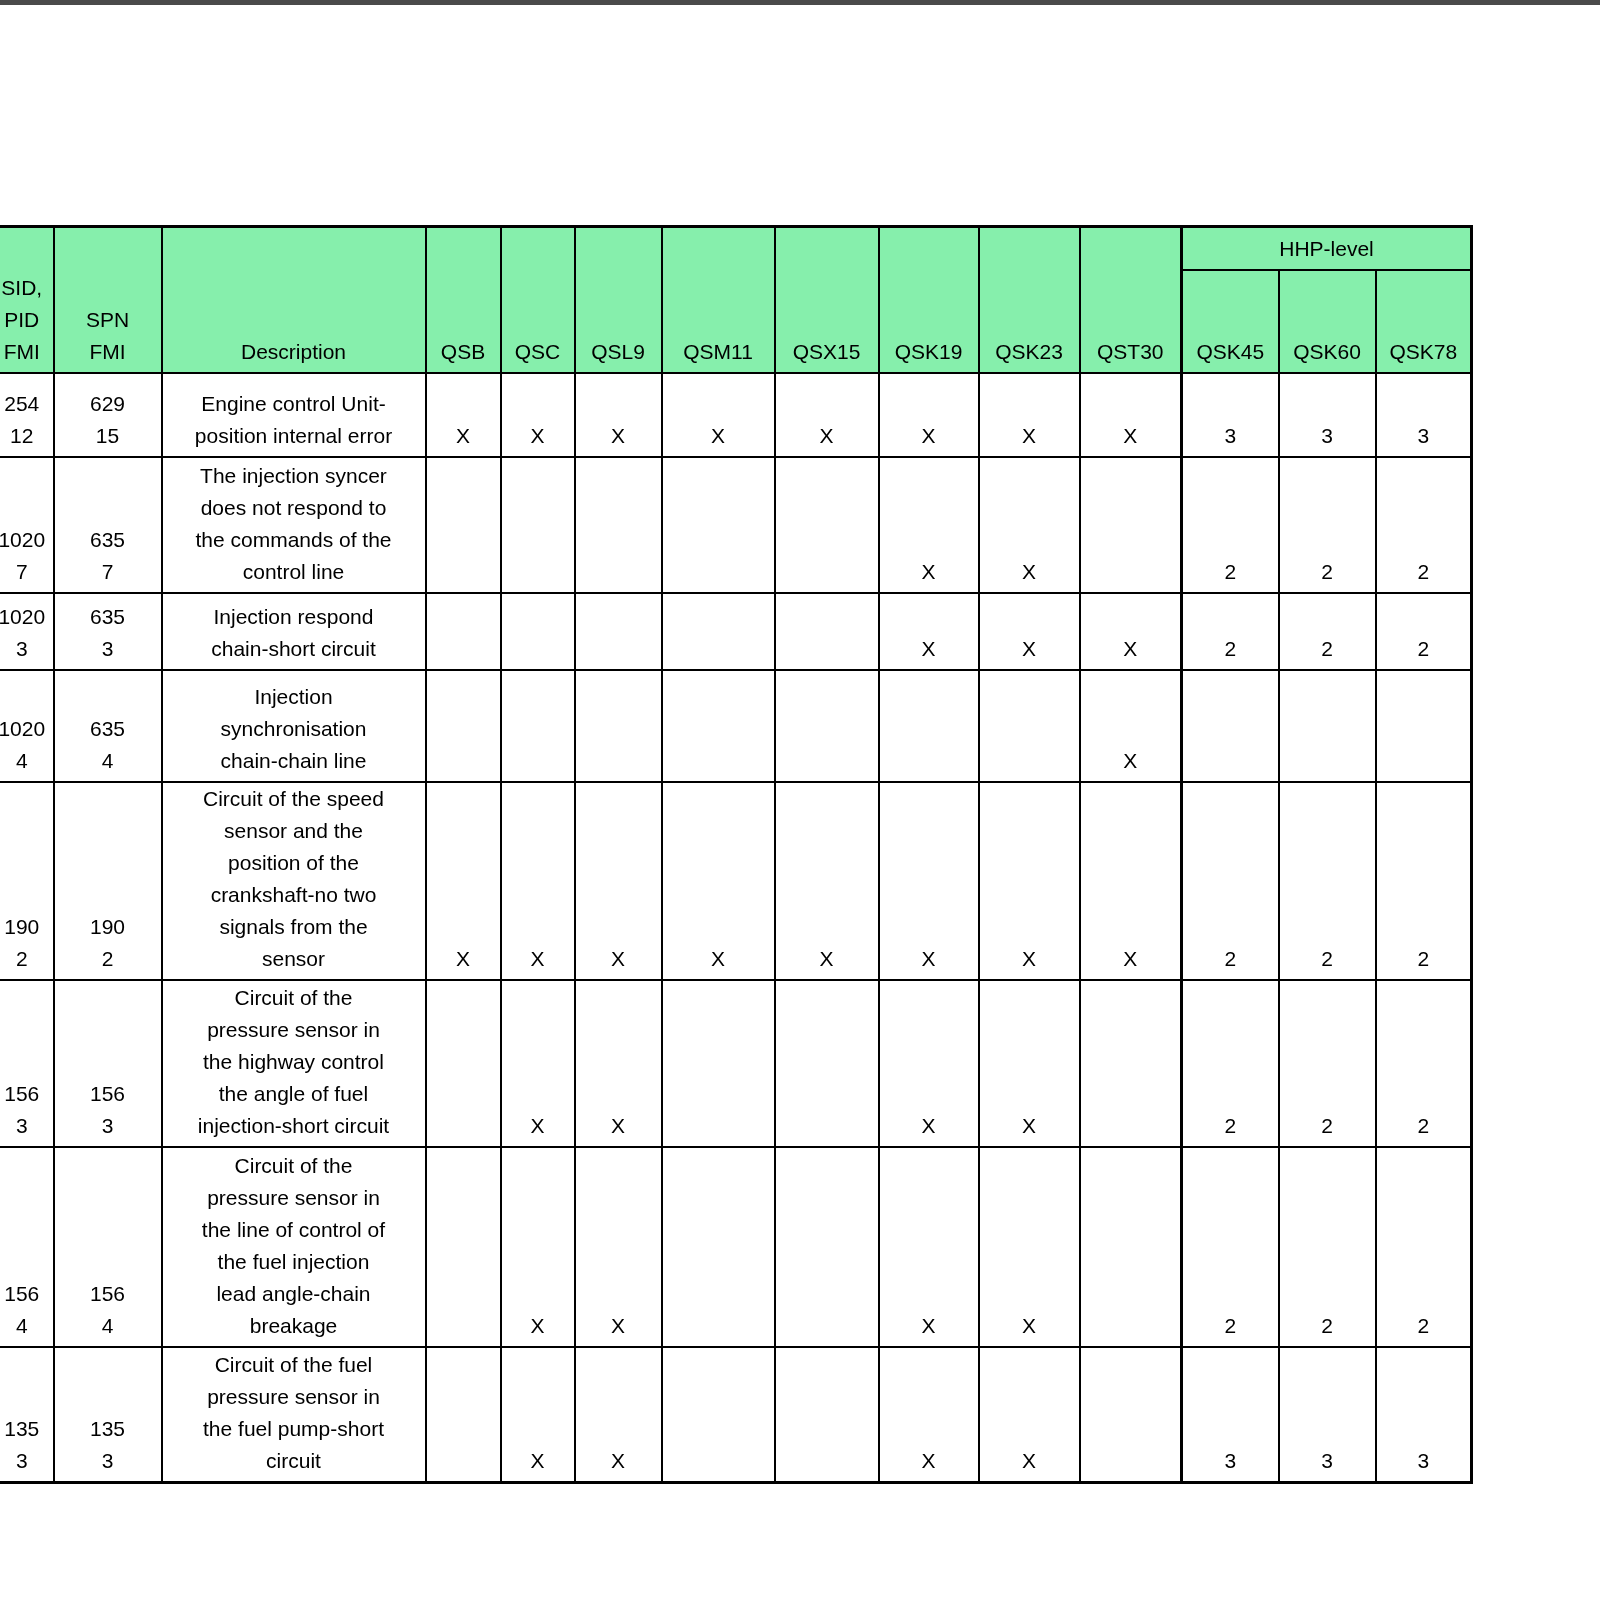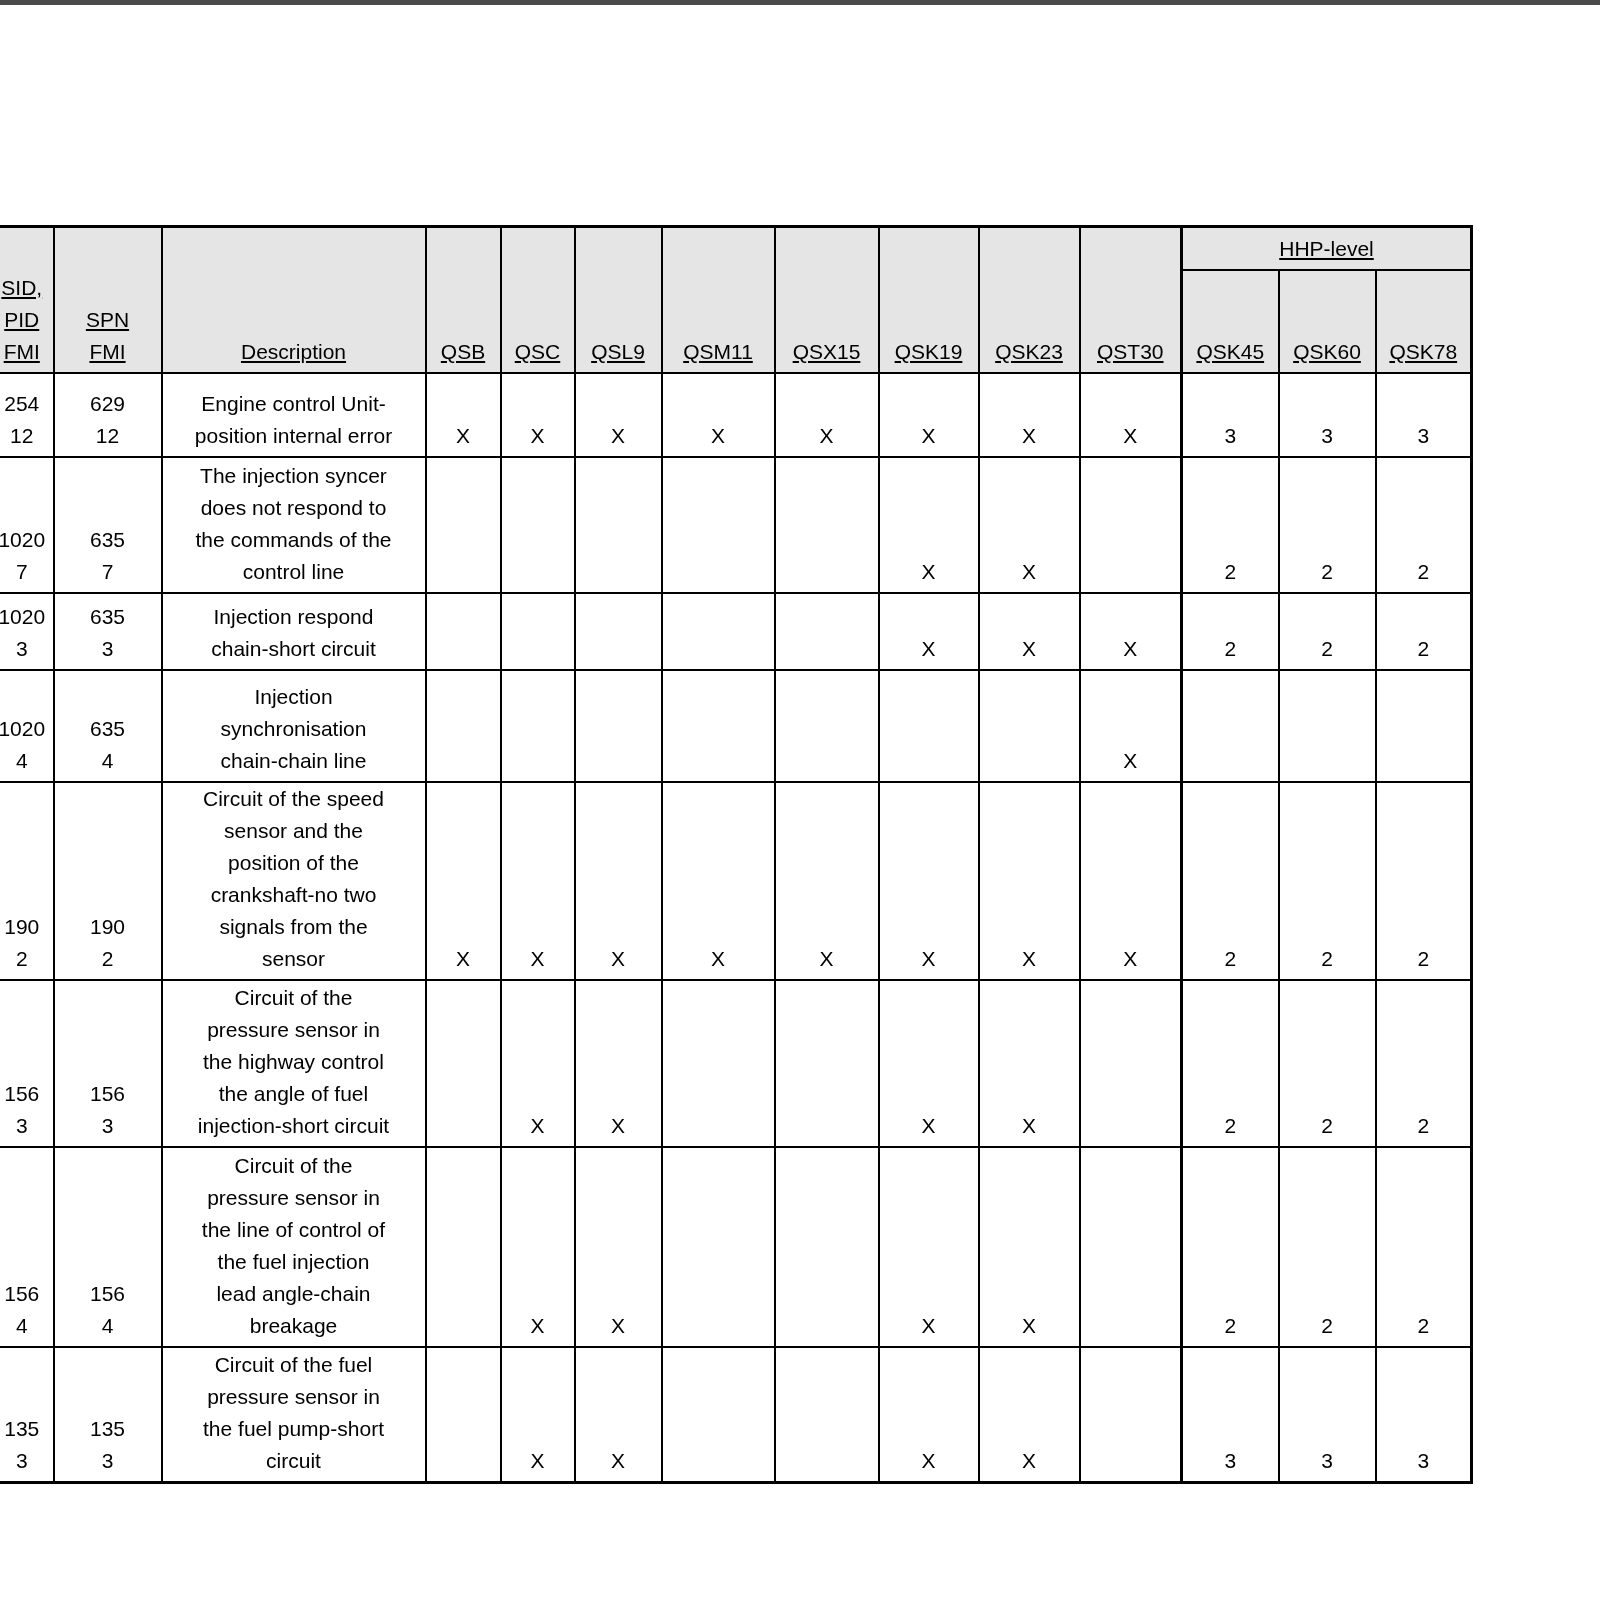--- a/index.html
+++ b/index.html
@@ -33,22 +33,21 @@
     vertical-align: bottom;
     font-size: 21px;
     line-height: 32px;
     font-weight: normal;
     color: #000000;
     padding: 0 2px 4px 2px;
     white-space: pre-line;
     overflow: hidden;
   }
   table.fault-table th {
-    background: #e5e5e5;
-    text-decoration: underline;
+    background: #86efac;
   }
   .hhp-left {
     border-left: 3px solid #000000 !important;
   }
   tr.band-row { height: 43px; }
   tr.engine-row { height: 103px; }
 </style>
 </head>
 <body>
 
@@ -93,21 +92,21 @@
       <th class="hhp-left">QSK45</th>
       <th>QSK60</th>
       <th>QSK78</th>
     </tr>
   </thead>
   <tbody>
       <tr style="height: 84px;">
         <td>254
 12</td>
         <td>629
-12</td>
+15</td>
         <td>Engine control Unit-
 position internal error</td>
         <td>X</td>
         <td>X</td>
         <td>X</td>
         <td>X</td>
         <td>X</td>
         <td>X</td>
         <td>X</td>
         <td>X</td>

